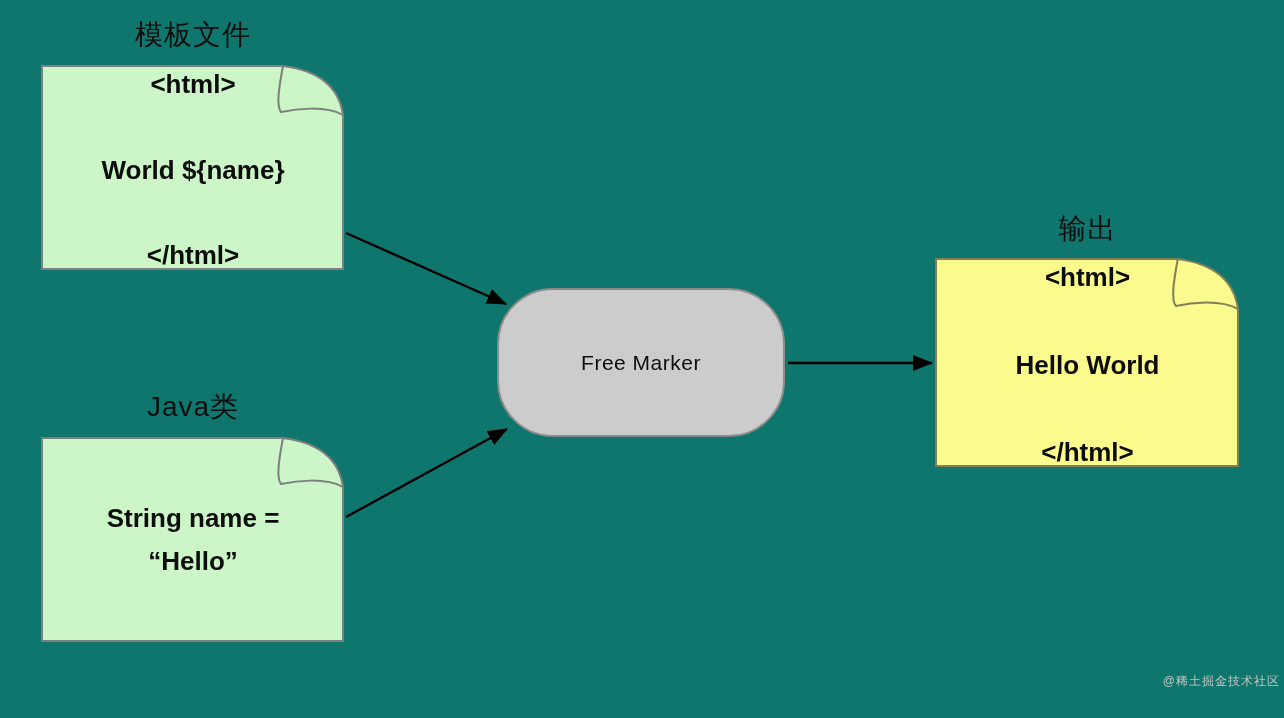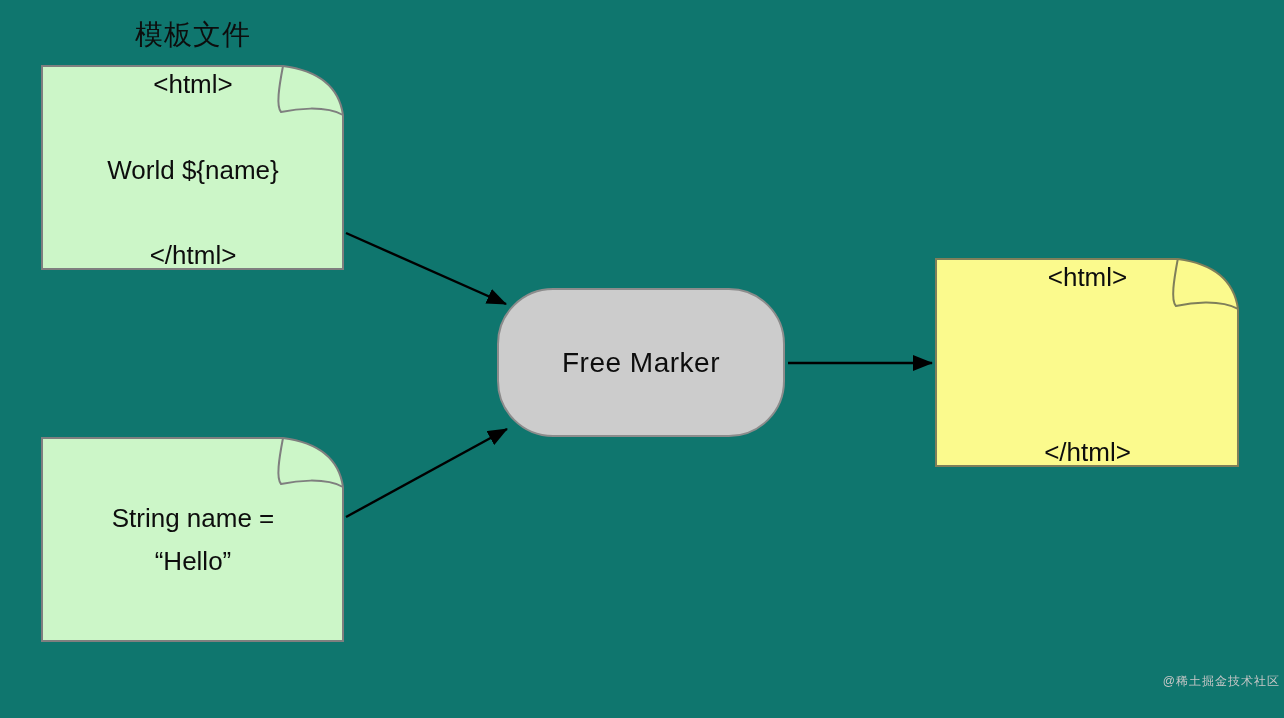--- a/index.html
+++ b/index.html
@@ -67,33 +67,34 @@
     align-items: center;
     font-size: 26px;
   }
   .doc-lines.centered {
     justify-content: center;
     line-height: 43px;
     padding: 4px;
   }
   .doc-line {
     white-space: nowrap;
+    font-weight: bold;
   }
   .processor {
     position: absolute;
     left: 497px; top: 288px;
     width: 288px; height: 149px;
     box-sizing: border-box;
     background: var(--processor_gray, #cccccc);
     border: 2px solid var(--processor_border, #8c8c8c);
     border-radius: 56px;
     display: flex;
     align-items: center;
     justify-content: center;
-    font-size: 28px;
+    font-size: 21px;
     letter-spacing: 0.5px;
   }
   .watermark {
     position: absolute;
     right: 4px;
     top: 673px;
     font-size: 12px;
     color: var(--watermark_gray, #c6c6c6);
     letter-spacing: 1px;
     white-space: nowrap;
@@ -129,43 +130,46 @@
       <path class="paper" d="M1,1 L242,1 Q296,8 302,50 L302,204 L1,204 Z" fill="#ccf6c8"></path>
       <path class="fold" d="M242,1 C238,22 235,41 240,47 C254,44 284,40 302,50"></path>
     </svg>
     <div class="doc-lines">
       <div class="doc-line">&lt;html&gt;</div>
       <div class="doc-line">World ${name}</div>
       <div class="doc-line">&lt;/html&gt;</div>
     </div>
   </div>
 
+  <div class="node-title title-java">Java类</div>
 
   <div class="doc doc-java">
     <svg class="doc-shape" viewBox="0 0 304 206" preserveAspectRatio="none">
       <path class="paper" d="M1,1 L242,1 Q296,8 302,50 L302,204 L1,204 Z" fill="#ccf6c8"></path>
       <path class="fold" d="M242,1 C238,22 235,41 240,47 C254,44 284,40 302,50"></path>
     </svg>
     <div class="doc-lines centered">
       <div class="doc-line">String name =</div>
       <div class="doc-line">“Hello”</div>
     </div>
   </div>
 
   <div class="processor">
     <span>Free Marker</span>
   </div>
 
+  <div class="node-title title-output">输出</div>
 
   <div class="doc doc-output">
     <svg class="doc-shape yellow" viewBox="0 0 304 206" preserveAspectRatio="none">
       <path class="paper" d="M1,1 L242,1 Q296,8 302,50 L302,204 L1,204 Z" fill="#fbfa8d"></path>
       <path class="fold" d="M242,1 C238,22 235,41 240,47 C254,44 284,40 302,50"></path>
     </svg>
     <div class="doc-lines">
       <div class="doc-line">&lt;html&gt;</div>
+      <div class="doc-line">Hello World</div>
       <div class="doc-line">&lt;/html&gt;</div>
     </div>
   </div>
 
   <div class="watermark">@稀土掘金技术社区</div>
 
 </div>
 
 </body></html>

